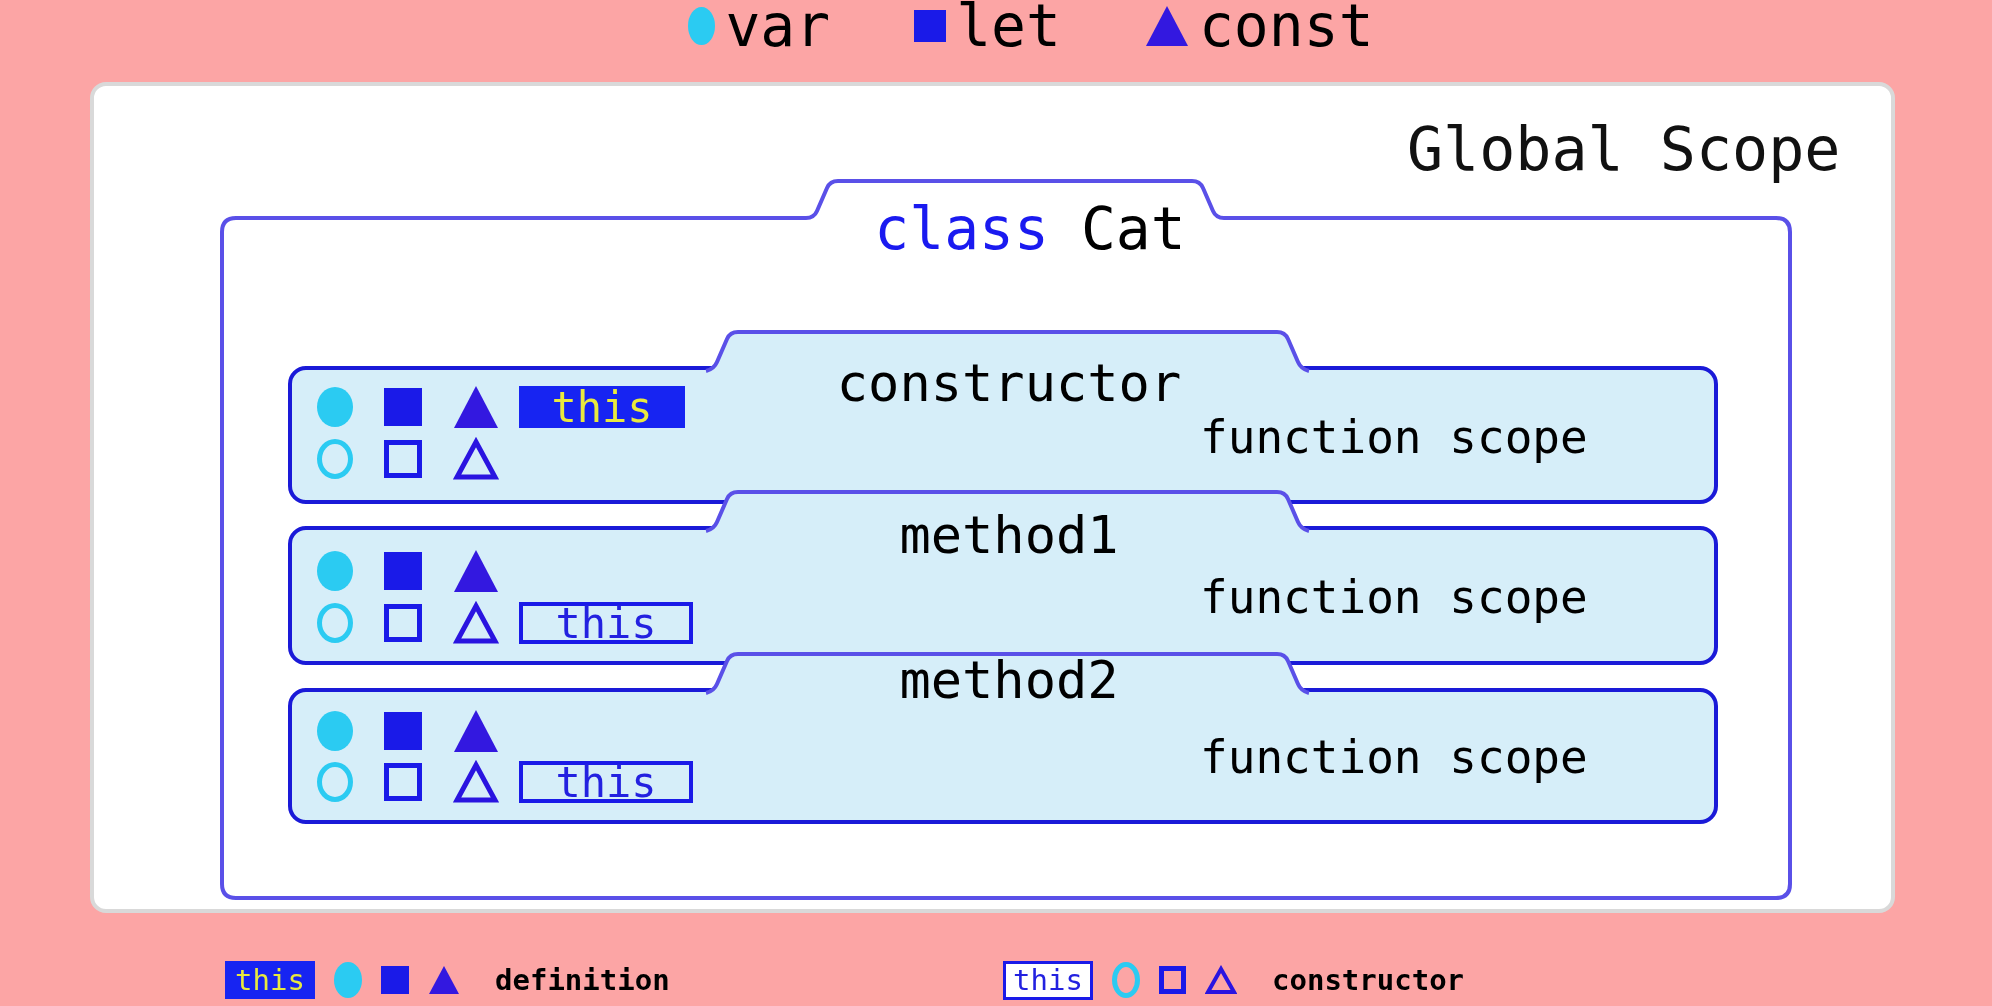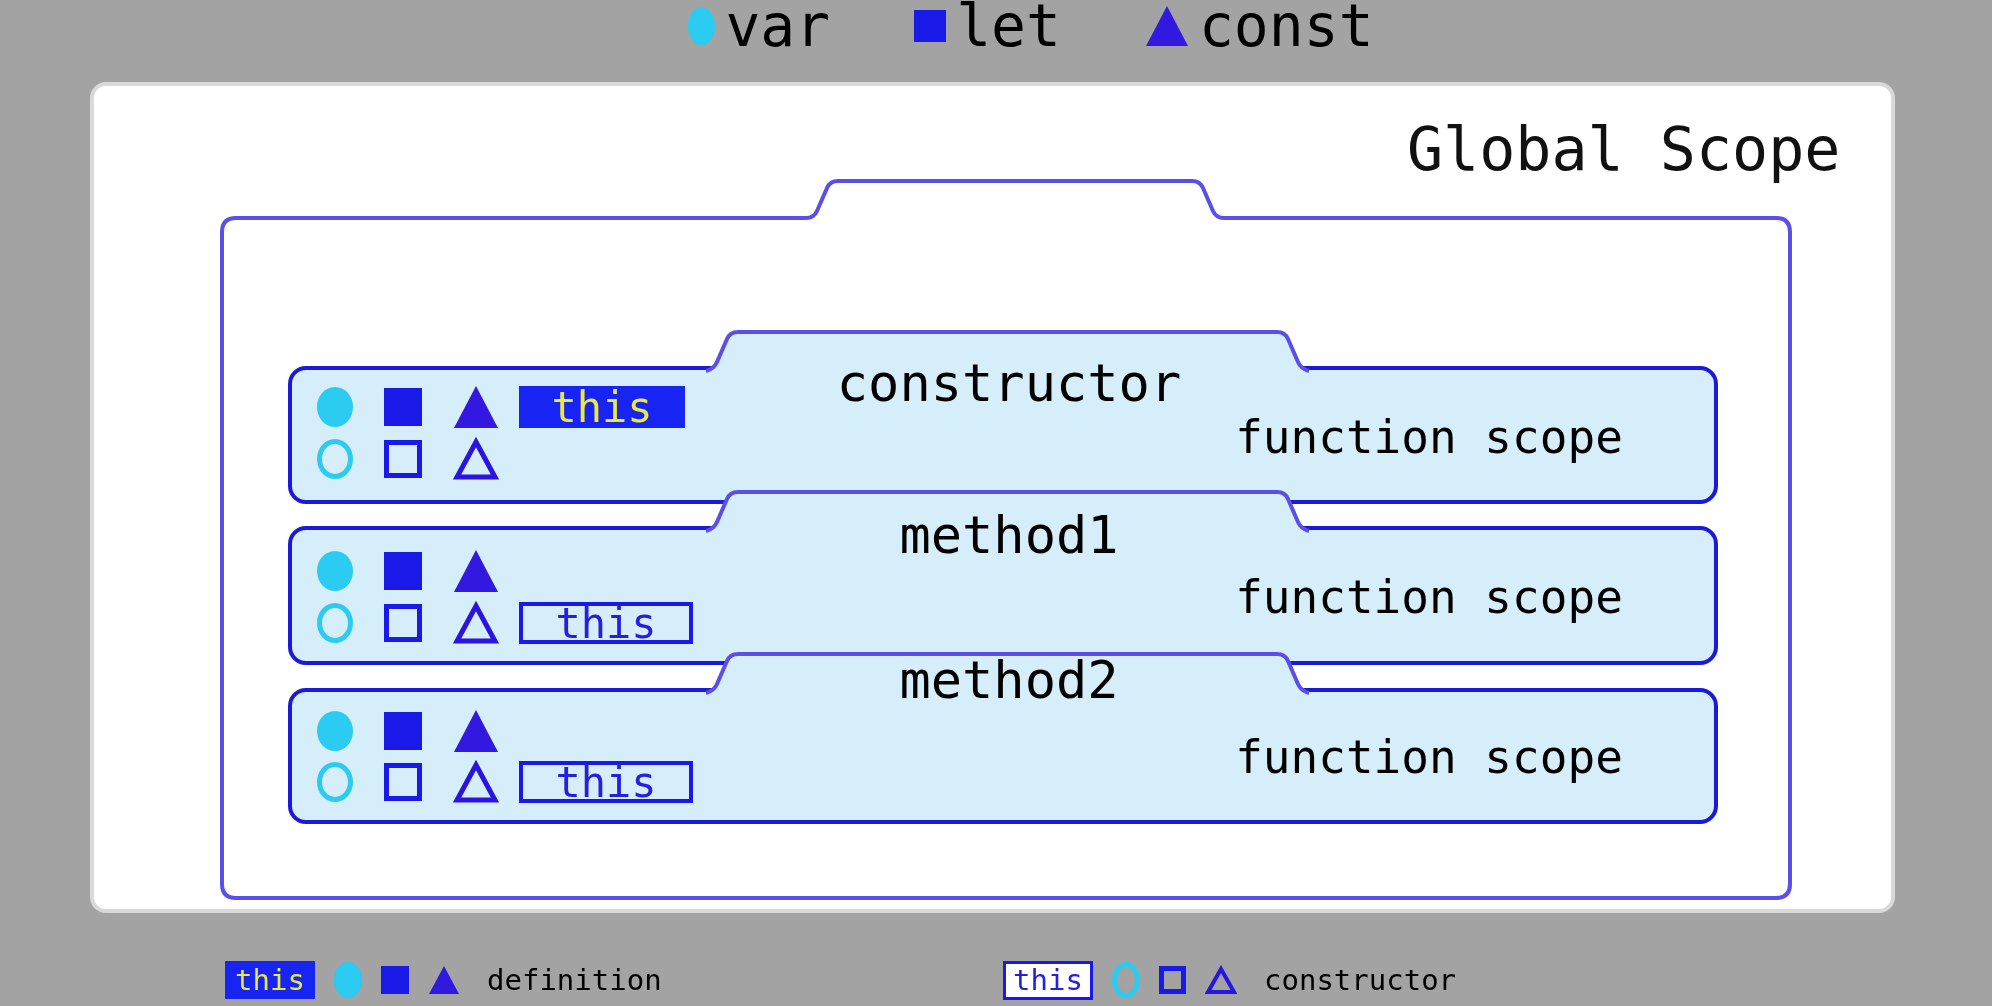--- a/index.html
+++ b/index.html
@@ -1,17 +1,17 @@
 <!DOCTYPE html>
 <html><head>
 <meta charset="utf-8">
 <style>
   html,body{margin:0;padding:0;background:#fff;}
   .canvas{
-    position:relative;width:1992px;height:1006px;overflow:hidden;background:#a3a3a3;
+    position:relative;width:1992px;height:1006px;overflow:hidden;background:#fca5a5;
     font-family:"DejaVu Sans Mono","Liberation Mono",monospace;color:#000;
   }
   .abs{position:absolute;left:0;top:0;}
 
   
   .legend-top{
     position:absolute;left:0;right:0;top:-4px;height:60px;
     display:flex;justify-content:center;align-items:center;gap:84px;
     padding-left:70px;font-size:58px;
   }
@@ -31,21 +31,21 @@
     position:absolute;left:90px;top:82px;width:1805px;height:831px;
     border:4px solid #d9d9d9;border-radius:16px;box-sizing:border-box;background:#fff;
   }
   .global-title{position:absolute;left:1407px;top:114px;font-size:60px;color:#111;}
 
   .class-label{position:absolute;left:1030px;top:229px;transform:translate(-50%,-50%);font-size:58px;white-space:nowrap;}
   .class-label .kw{color:#1a1af0;}
   .class-label .nm{color:#000;margin-left:32px;}
 
   .box-title{position:absolute;transform:translate(-50%,-50%);font-size:52px;color:#000;white-space:nowrap;}
-  .fn-scope{position:absolute;left:1200px;width:458px;text-align:center;transform:translateY(-50%);font-size:46px;color:#000;white-space:nowrap;}
+  .fn-scope{position:absolute;left:1200px;width:458px;text-align:left;transform:translateY(-50%);font-size:46px;color:#000;white-space:nowrap;}
 
   
   .row{position:absolute;left:317px;height:46px;display:flex;align-items:center;gap:31px;}
   .tri{display:block;}
 
   .badge-f{
     margin-left:-11px;width:166px;height:42px;display:flex;align-items:center;justify-content:center;
     background:#1724f2;color:#e9e93e;font-size:42px;
   }
   .badge-o{
@@ -62,21 +62,21 @@
     background:#1724f2;color:#e9e93e;font-size:29px;
   }
   .badge-o-sm{
     width:90px;height:39px;display:flex;align-items:center;justify-content:center;
     border:3px solid #1a1ae8;box-sizing:border-box;color:#2321e0;font-size:29px;background:#fff;
   }
   .ellipse-f-sm{width:28px;height:36px;border-radius:50%;background:#2bcbf2;}
   .ellipse-o-sm{width:28px;height:36px;border-radius:50%;border:5px solid #2bcbf2;box-sizing:border-box;}
   .sq-f-sm{width:28px;height:28px;background:#1a1ae8;}
   .sq-o-sm{width:27px;height:28px;border:5px solid #1a1ae8;box-sizing:border-box;}
-  .lb-label{color:#000;margin-left:8px;white-space:nowrap;}
+  .lb-label{color:#000;margin-left:16px;white-space:nowrap;font-weight:bold;}
 </style>
 </head>
 <body>
 
 <div class="canvas">
 
   <div class="legend-top">
     <div class="lt-item">
       <span class="ellipse-f"></span>
       <span>var</span>
@@ -92,20 +92,23 @@
       <span>const</span>
     </div>
   </div>
 
   <div class="global-box"></div>
   <div class="global-title">Global Scope</div>
 
   <svg class="abs" width="1992" height="1006" viewBox="0 0 1992 1006">
     <path d="M 236 218 H 806 Q 814 218 817 211 L 827 188 Q 830 181 838 181 H 1192 Q 1200 181 1203 188 L 1213 211 Q 1216 218 1224 218 H 1776 Q 1790 218 1790 232 V 884 Q 1790 898 1776 898 H 236 Q 222 898 222 884 V 232 Q 222 218 236 218 Z" fill="#ffffff" stroke="#5a50e8" stroke-width="4" stroke-linejoin="round"></path>
   </svg>
+  <div class="class-label">
+    <span class="kw">class</span><span class="nm">Cat</span>
+  </div>
 
   <svg class="abs" width="1992" height="1006" viewBox="0 0 1992 1006">
     <rect x="290" y="368" width="1426" height="134" rx="16" fill="#d6eef9" stroke="#1a1ad8" stroke-width="4"></rect>
     <path d="M 706 371 Q 714 369 717 362 L 727 339 Q 730 332 738 332 H 1277 Q 1285 332 1288 339 L 1298 362 Q 1301 369 1309 371" fill="#d6eef9" stroke="#5a50e8" stroke-width="4" stroke-linejoin="round"></path>
   </svg>
 
   <svg class="abs" width="1992" height="1006" viewBox="0 0 1992 1006">
     <rect x="290" y="528" width="1426" height="135" rx="16" fill="#d6eef9" stroke="#1a1ad8" stroke-width="4"></rect>
     <path d="M 706 531 Q 714 529 717 522 L 727 499 Q 730 492 738 492 H 1277 Q 1285 492 1288 499 L 1298 522 Q 1301 529 1309 531" fill="#d6eef9" stroke="#5a50e8" stroke-width="4" stroke-linejoin="round"></path>
   </svg>

